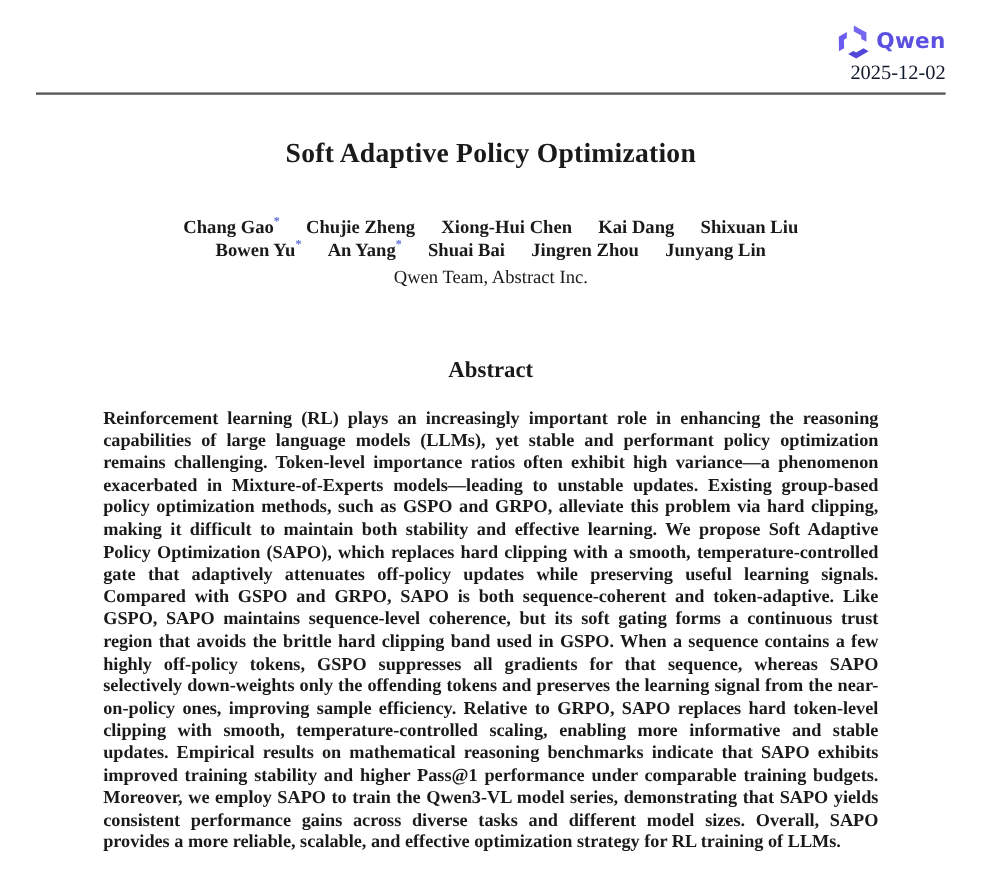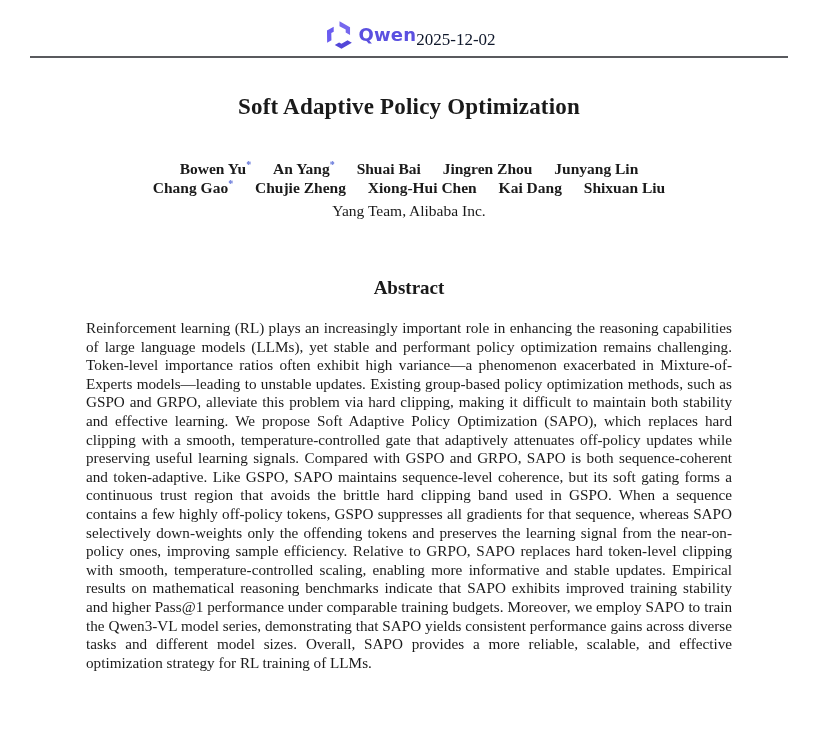--- a/index.html
+++ b/index.html
@@ -6,23 +6,24 @@
   body {
     width: 818px; height: 746px;
     background: #ffffff;
     overflow: hidden;
     font-family: "Liberation Serif", "DejaVu Serif", serif;
     color: #1a1a1a;
     position: relative;
   }
   .header {
     display: flex;
-    justify-content: center;
+    justify-content: space-between;
     align-items: flex-end;
     padding: 20px 30px 5px 32px;
+    flex-direction: column;
   }
   .brand { display: flex; align-items: center; gap: 3px; }
   .brand-logo { width: 31px; height: 31px; display: block; }
   .brand-text {
     font-family: "DejaVu Sans", "Liberation Sans", sans-serif;
     font-weight: bold;
     font-size: 18px;
     letter-spacing: 0.2px;
     color: #5b50e0;
     padding-bottom: 2px;
@@ -69,20 +70,21 @@
     font-size: 19px;
     margin-top: 57px;
   }
   .abstract-body {
     width: 646px;
     margin: 20px auto 0 auto;
     text-align: justify;
     font-size: 15.2px;
     line-height: 18.6px;
     hyphens: auto;
+    font-weight: bold;
   }
 </style>
 </head>
 <body>
 
 <div class="header">
   <div class="brand">
     <svg class="brand-logo" viewBox="0 0 100 100" xmlns="http://www.w3.org/2000/svg" aria-hidden="true">
       <defs>
         <path id="arm" d="M50 4 L84 23 L84 48 L70 40 L70 31 L50 20 Z"></path>
@@ -95,32 +97,32 @@
   </div>
   <div class="date">2025-12-02</div>
 </div>
 
 <hr class="rule">
 
 <h1 class="title">Soft Adaptive Policy Optimization</h1>
 
 <div class="authors">
   <div>
+    <span class="author"><span>Chang Gao</span><sup>*</sup></span>
+    <span class="author"><span>Chujie Zheng</span><sup></sup></span>
+    <span class="author"><span>Xiong-Hui Chen</span><sup></sup></span>
+    <span class="author"><span>Kai Dang</span><sup></sup></span>
+    <span class="author"><span>Shixuan Liu</span><sup></sup></span>
+  </div>
+  <div>
     <span class="author"><span>Bowen Yu</span><sup>*</sup></span>
     <span class="author"><span>An Yang</span><sup>*</sup></span>
     <span class="author"><span>Shuai Bai</span><sup></sup></span>
     <span class="author"><span>Jingren Zhou</span><sup></sup></span>
     <span class="author"><span>Junyang Lin</span><sup></sup></span>
   </div>
-  <div>
-    <span class="author"><span>Chang Gao</span><sup>*</sup></span>
-    <span class="author"><span>Chujie Zheng</span><sup></sup></span>
-    <span class="author"><span>Xiong-Hui Chen</span><sup></sup></span>
-    <span class="author"><span>Kai Dang</span><sup></sup></span>
-    <span class="author"><span>Shixuan Liu</span><sup></sup></span>
-  </div>
 </div>
 
-<div class="affiliation">Yang Team, Alibaba Inc.</div>
+<div class="affiliation">Qwen Team, Abstract Inc.</div>
 
 <h2 class="abstract-heading">Abstract</h2>
 
 <p class="abstract-body">Reinforcement learning (RL) plays an increasingly important role in enhancing the reasoning capabilities of large language models (LLMs), yet stable and performant policy optimization remains challenging. Token-level importance ratios often exhibit high variance—a phenomenon exacerbated in Mixture-of-Experts models—leading to unstable updates. Existing group-based policy optimization methods, such as GSPO and GRPO, alleviate this problem via hard clipping, making it difficult to maintain both stability and effective learning. We propose Soft Adaptive Policy Optimization (SAPO), which replaces hard clipping with a smooth, temperature-controlled gate that adaptively attenuates off-policy updates while preserving useful learning signals. Compared with GSPO and GRPO, SAPO is both sequence-coherent and token-adaptive. Like GSPO, SAPO maintains sequence-level coherence, but its soft gating forms a continuous trust region that avoids the brittle hard clipping band used in GSPO. When a sequence contains a few highly off-policy tokens, GSPO suppresses all gradients for that sequence, whereas SAPO selectively down-weights only the offending tokens and preserves the learning signal from the near-on-policy ones, improving sample efficiency. Relative to GRPO, SAPO replaces hard token-level clipping with smooth, temperature-controlled scaling, enabling more informative and stable updates. Empirical results on mathematical reasoning benchmarks indicate that SAPO exhibits improved training stability and higher Pass@1 performance under comparable training budgets. Moreover, we employ SAPO to train the Qwen3-VL model series, demonstrating that SAPO yields consistent performance gains across diverse tasks and different model sizes. Overall, SAPO provides a more reliable, scalable, and effective optimization strategy for RL training of LLMs.</p>
 
 </body></html>

